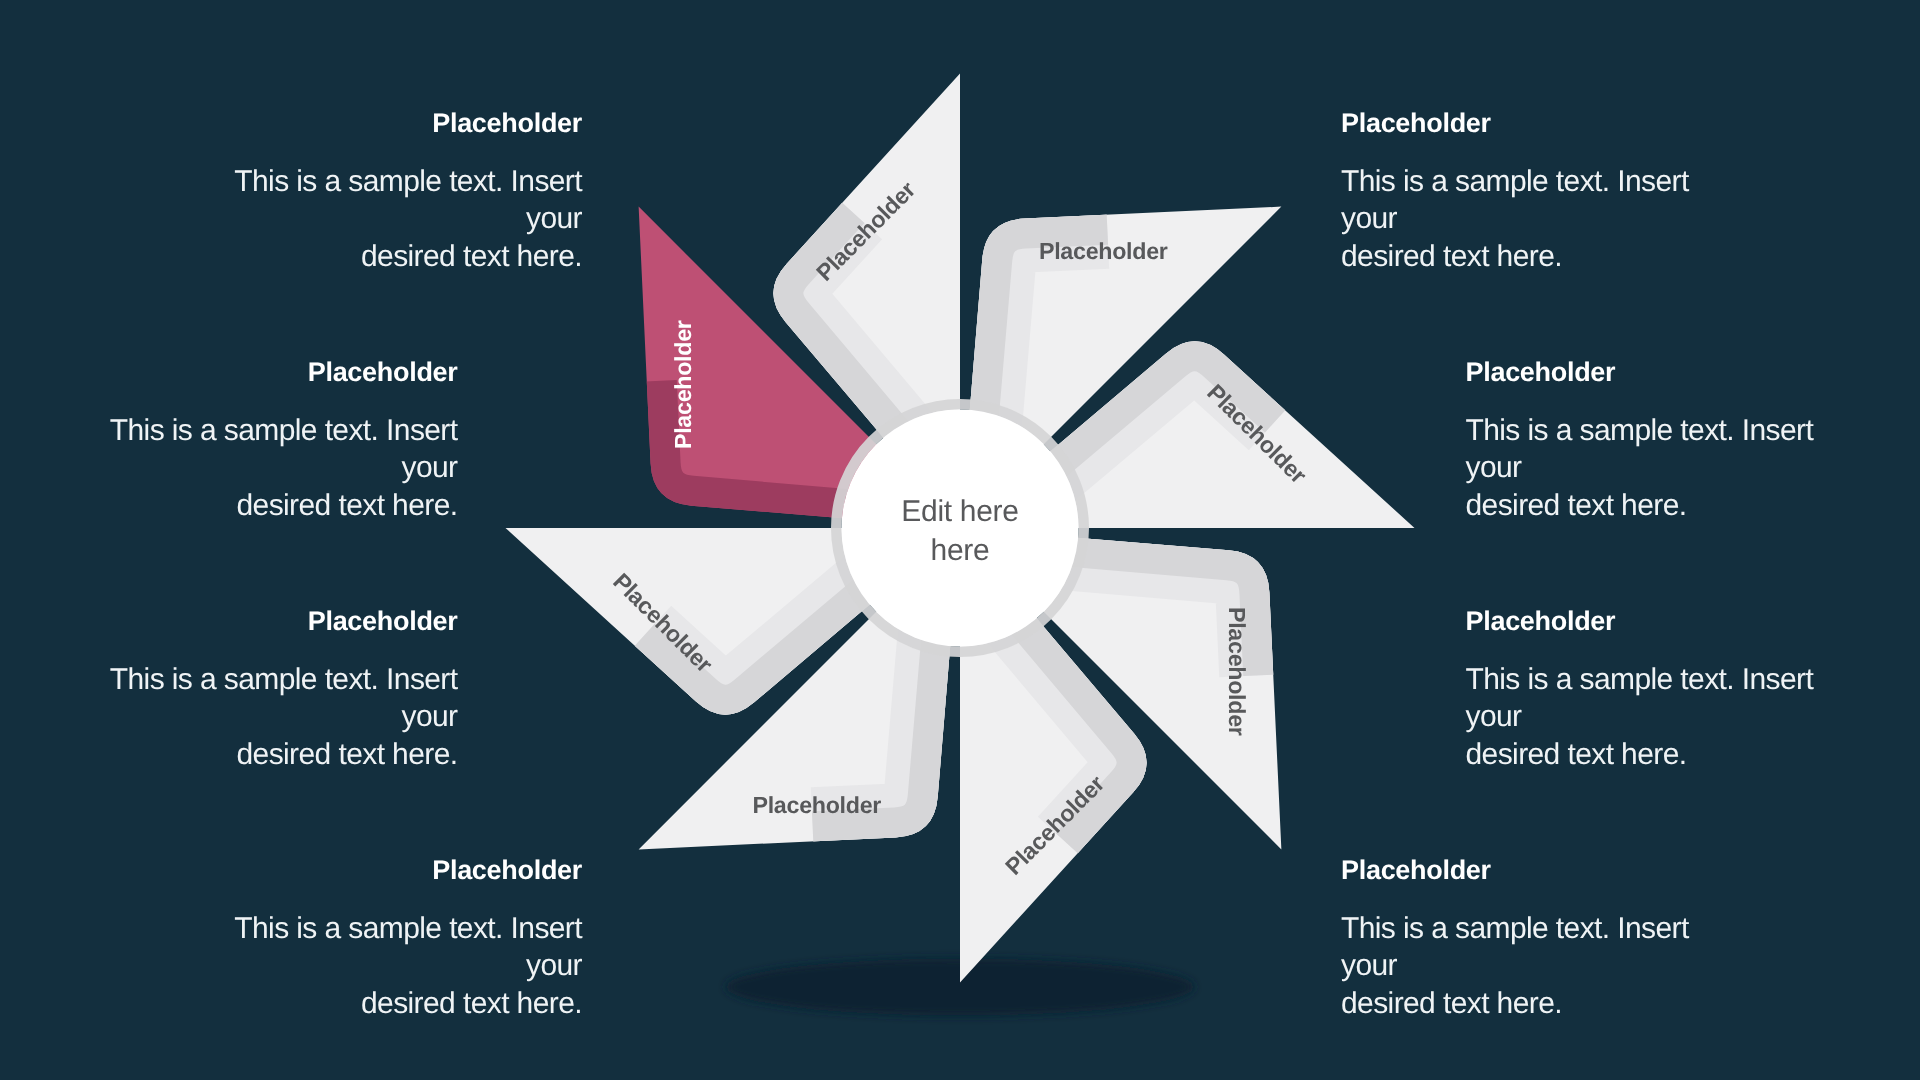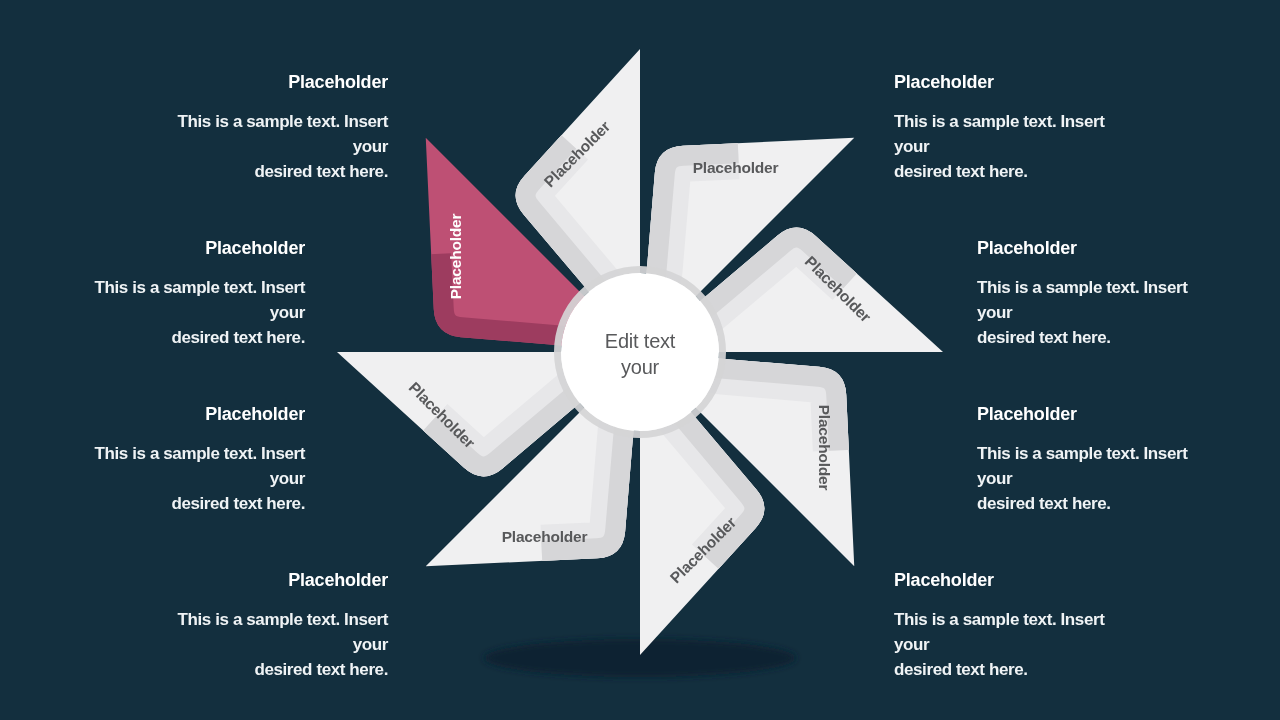--- a/index.html
+++ b/index.html
@@ -27,23 +27,22 @@
   }
 
   .callout{position:absolute;width:240px;}
   .callout.right{text-align:right;}
   .callout h3{
     margin:0 0 16px 0;
     font-size:18px;font-weight:700;letter-spacing:-.2px;
     color:var(--text-light,#FFFFFF);
   }
   .callout .line{
-    font-size:17px;line-height:25px;letter-spacing:-.4px;
+    font-size:20px;line-height:25px;letter-spacing:-.4px;
     color:var(--body-text,#EFF3F5);
-    font-weight:bold;
   }
   .co-1{top:72px;left:148px;}
   .co-2{top:72px;left:894px;}
   .co-3{top:238px;left:65px;}
   .co-4{top:238px;left:977px;}
   .co-5{top:404px;left:65px;}
   .co-6{top:404px;left:977px;}
   .co-7{top:570px;left:148px;}
   .co-8{top:570px;left:894px;}
 </style>
@@ -130,21 +129,21 @@
         <text transform="translate(735.5,167.4) rotate(0)" text-anchor="middle" dy="5.5" class="petal-label">Placeholder</text>
         <text transform="translate(838.0,289.0) rotate(45)" text-anchor="middle" dy="5.5" class="petal-label">Placeholder</text>
         <text transform="translate(824.6,447.5) rotate(90)" text-anchor="middle" dy="5.5" class="petal-label">Placeholder</text>
         <text transform="translate(703.0,550.0) rotate(-45)" text-anchor="middle" dy="5.5" class="petal-label">Placeholder</text>
         <text transform="translate(544.5,536.6) rotate(0)" text-anchor="middle" dy="5.5" class="petal-label">Placeholder</text>
         <text transform="translate(442.0,415.0) rotate(45)" text-anchor="middle" dy="5.5" class="petal-label">Placeholder</text>
         <text transform="translate(455.4,256.5) rotate(-90)" text-anchor="middle" dy="5.5" class="petal-label accent">Placeholder</text>
       </g>
   </svg>
 
-  <div class="center-label">Edit text your</div>
+  <div class="center-label">Edit here here</div>
 
   <div class="callout right co-1">
     <h3>Placeholder</h3>
     <div class="line">This is a sample text. Insert your</div>
     <div class="line">desired text here.</div>
   </div>
   <div class="callout co-2">
     <h3>Placeholder</h3>
     <div class="line">This is a sample text. Insert your</div>
     <div class="line">desired text here.</div>

